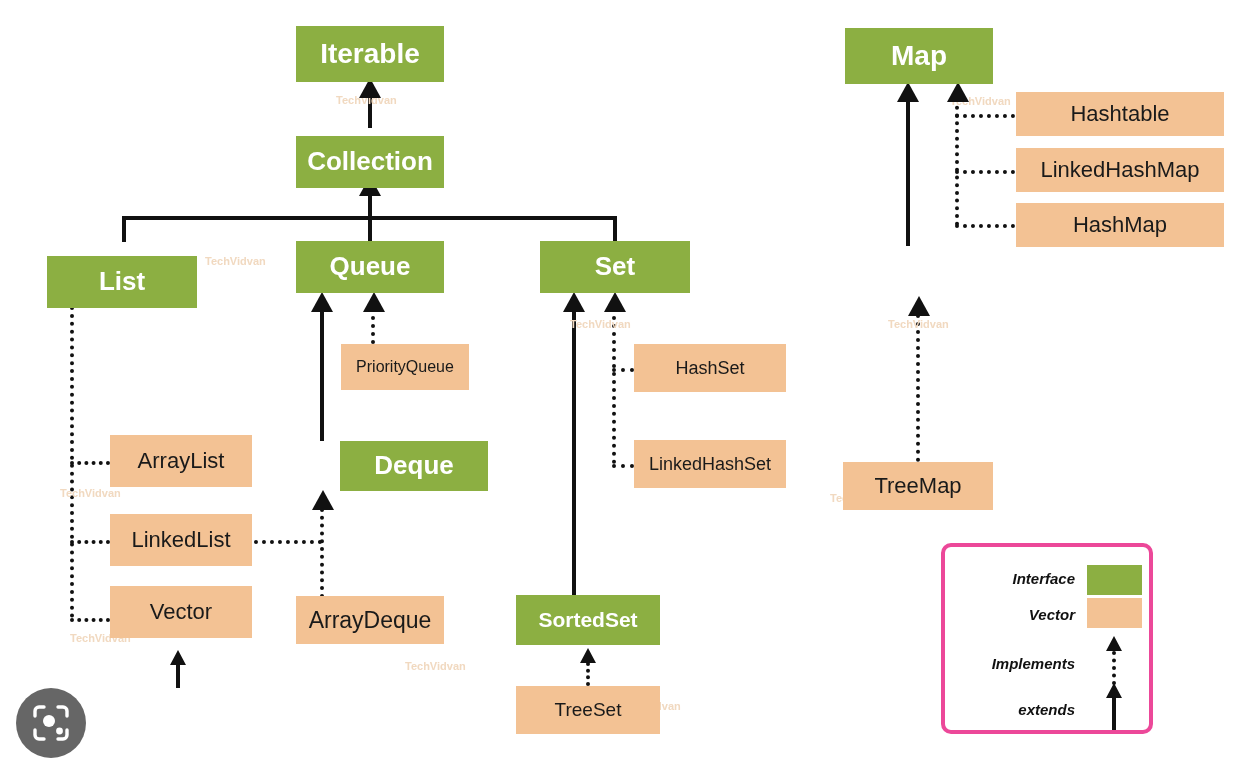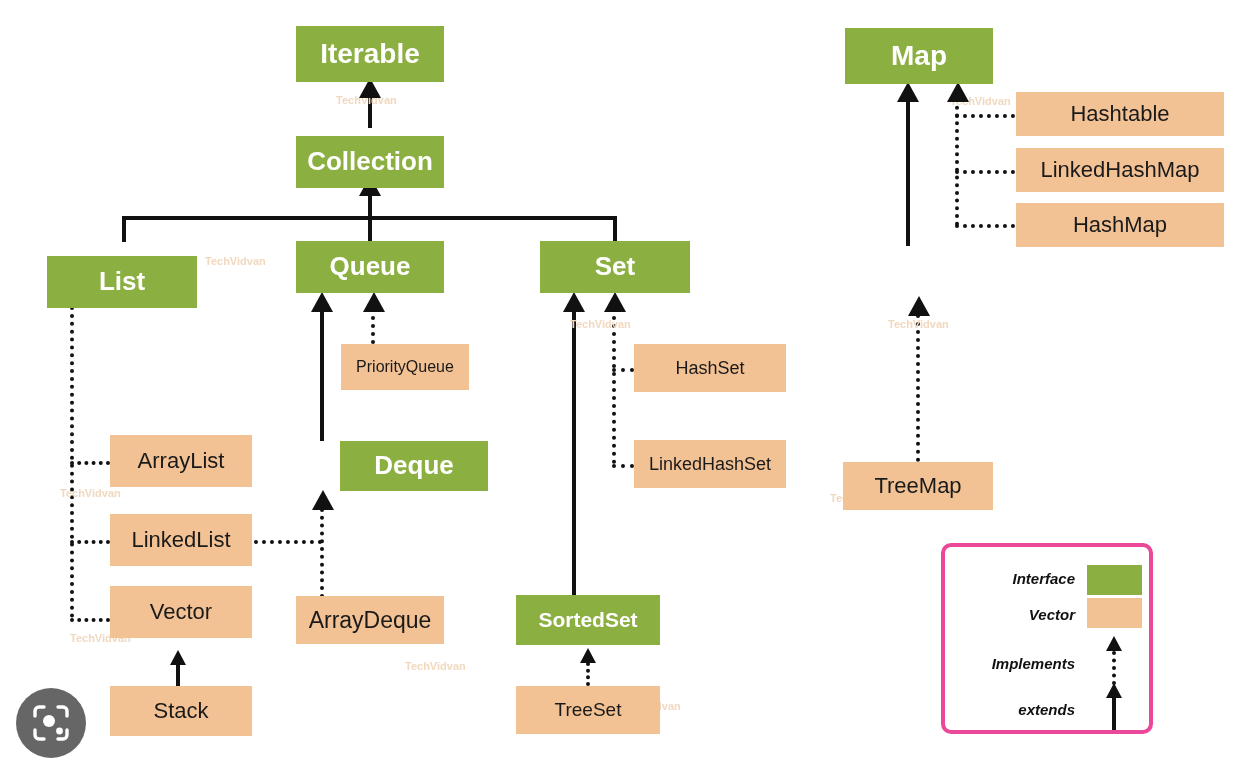--- a/index.html
+++ b/index.html
@@ -214,23 +214,20 @@
   </div>
 
   <div class="node klass" style="left:296px;top:596px;width:148px;height:48px;font-size:23px;">
     <span>ArrayDeque</span>
   </div>
 
   <div class="node iface" style="left:516px;top:595px;width:144px;height:50px;font-size:21px;">
     <span>SortedSet</span>
   </div>
 
-  <div class="node klass" style="left:110px;top:686px;width:142px;height:50px;font-size:22px;">
-    <span>Stack</span>
-  </div>
 
   <div class="node klass" style="left:516px;top:686px;width:144px;height:48px;font-size:19px;">
     <span>TreeSet</span>
   </div>
 
   <div class="node iface" style="left:845px;top:28px;width:148px;height:56px;font-size:28px;">
     <span>Map</span>
   </div>
 
   <div class="node klass" style="left:1016px;top:92px;width:208px;height:44px;font-size:22px;">

